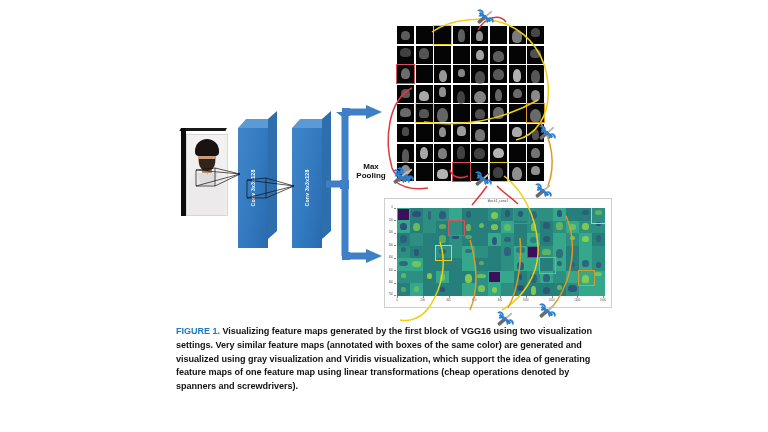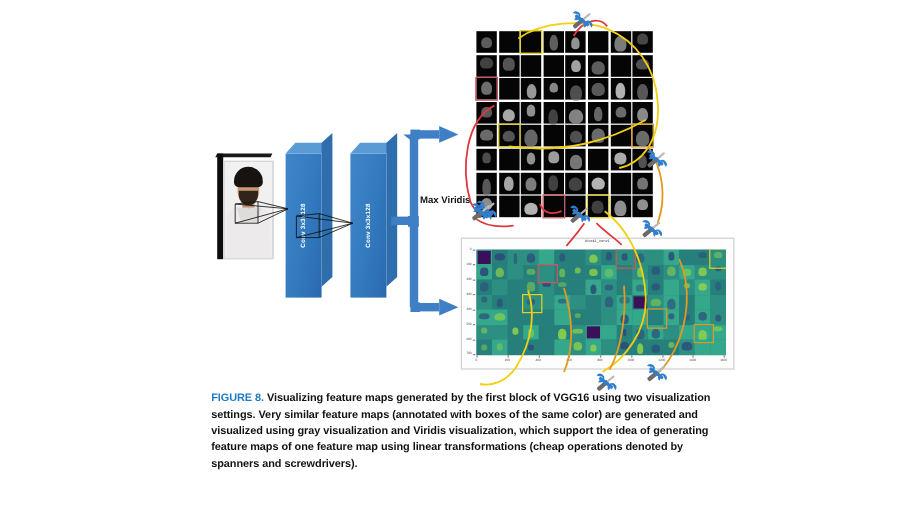--- a/index.html
+++ b/index.html
@@ -132,21 +132,21 @@
         <path d="M345,256 L366,256"></path>
       </g>
       <path d="M345,103 L345,121 L352,112 Z" fill="#3f7fc6" transform="rotate(90 345 112)"></path>
       <polygon points="366,105 382,112 366,119" fill="#3f7fc6"></polygon>
       <polygon points="366,249 382,256 366,263" fill="#3f7fc6"></polygon>
       <rect x="342" y="108" width="8" height="8" fill="#3f7fc6"></rect>
       <rect x="342" y="252" width="8" height="8" fill="#3f7fc6"></rect>
       <rect x="340" y="180" width="9" height="9" fill="#3f7fc6"></rect>
     </svg>
 
-    <div id="maxpool-label">Max Viridis</div>
+    <div id="maxpool-label">Max Pooling</div>
 
     <div id="gray-panel">
         <div class="gg" style="left: 0px; top: 0px; width: 17px; height: 18px;">
           <div style="position: absolute; left: 4.1489px; top: 4.61301px; width: 8.7022px; height: 9.12635px; border-radius: 50% 50% 40% 40%; background: rgb(126, 126, 126); opacity: 0.724871; filter: blur(0.5px);"></div>
         </div>
         <div class="gg" style="left: 18.6px; top: 0px; width: 17px; height: 18px;"></div>
         <div class="gg hl-yellow" style="left: 37.2px; top: 0px; width: 17px; height: 18px;"></div>
         <div class="gg" style="left: 55.8px; top: 0px; width: 17px; height: 18px;">
           <div style="position: absolute; left: 4.78631px; top: 2.7129px; width: 7.42738px; height: 13.1225px; border-radius: 50% 50% 40% 40%; background: rgb(127, 127, 127); opacity: 0.72933; filter: blur(0.5px);"></div>
         </div>
@@ -721,17 +721,17 @@
           <g transform="rotate(38 13 11)">
             <rect x="6" y="9.6" width="14" height="2.8" rx="1.2" fill="#2f7fd0"></rect>
             <path d="M3 11 a3.6 3.6 0 1 1 4.4 3.5 l0 -2.2 a1.6 1.6 0 1 0 -1.4 -2.6 Z" fill="#2f7fd0"></path>
             <path d="M23 11 a3.6 3.6 0 1 0 -4.4 3.5 l0 -2.2 a1.6 1.6 0 1 1 1.4 -2.6 Z" fill="#2f7fd0"></path>
           </g>
         </svg></div>
 
   </div>
 
   <div id="caption">
-    <span class="fig">FIGURE 8.</span>
+    <span class="fig">FIGURE 1.</span>
     <span>Visualizing feature maps generated by the first block of VGG16 using two visualization settings. Very similar feature maps (annotated with boxes of the same color) are generated and visualized using gray visualization and Viridis visualization, which support the idea of generating feature maps of one feature map using linear transformations (cheap operations denoted by spanners and screwdrivers).</span>
   </div>
 
 </div>
 
 </body></html>

